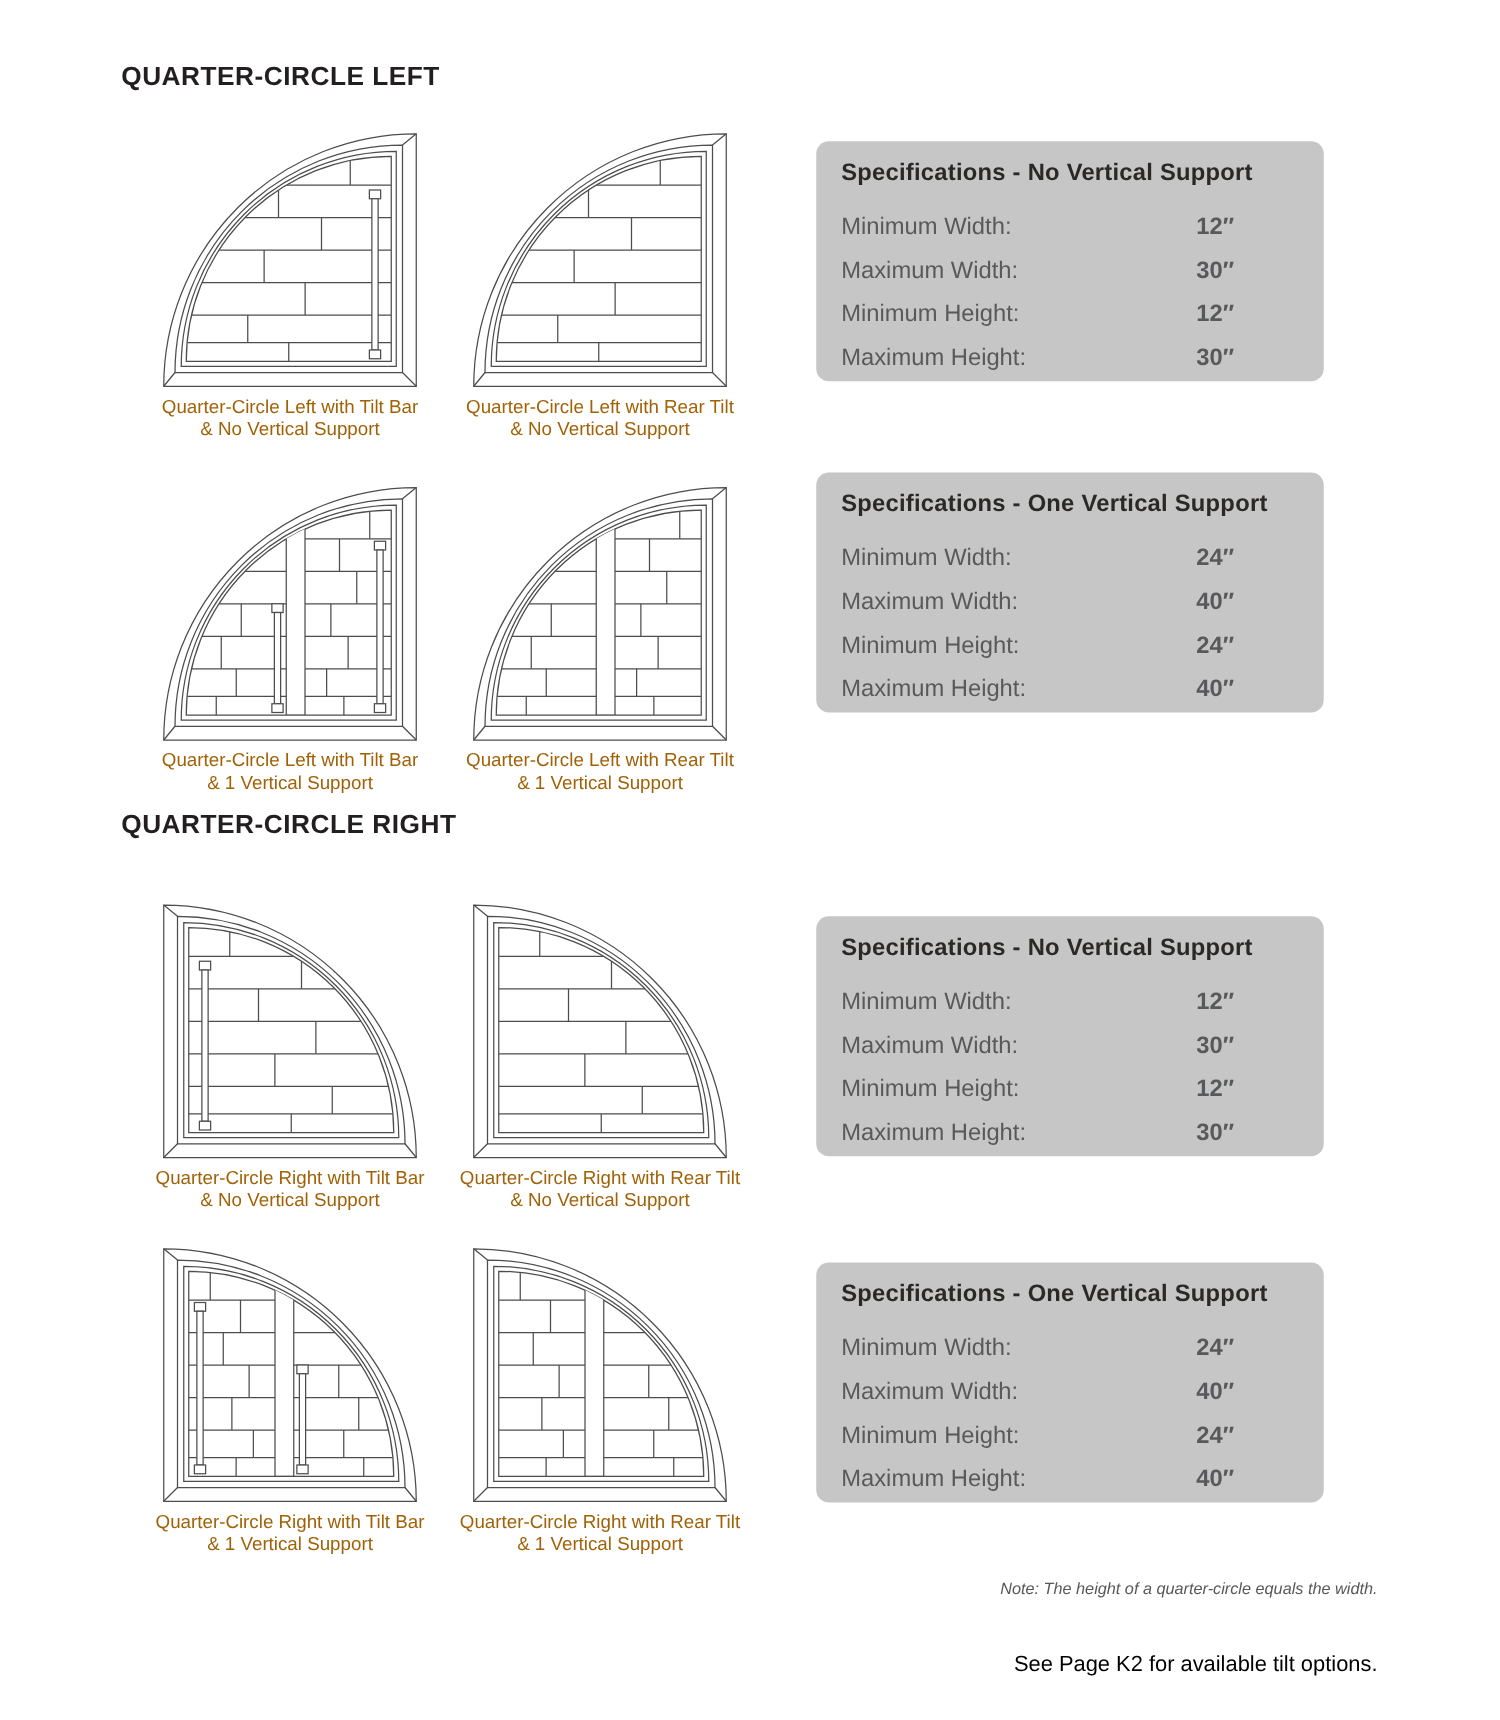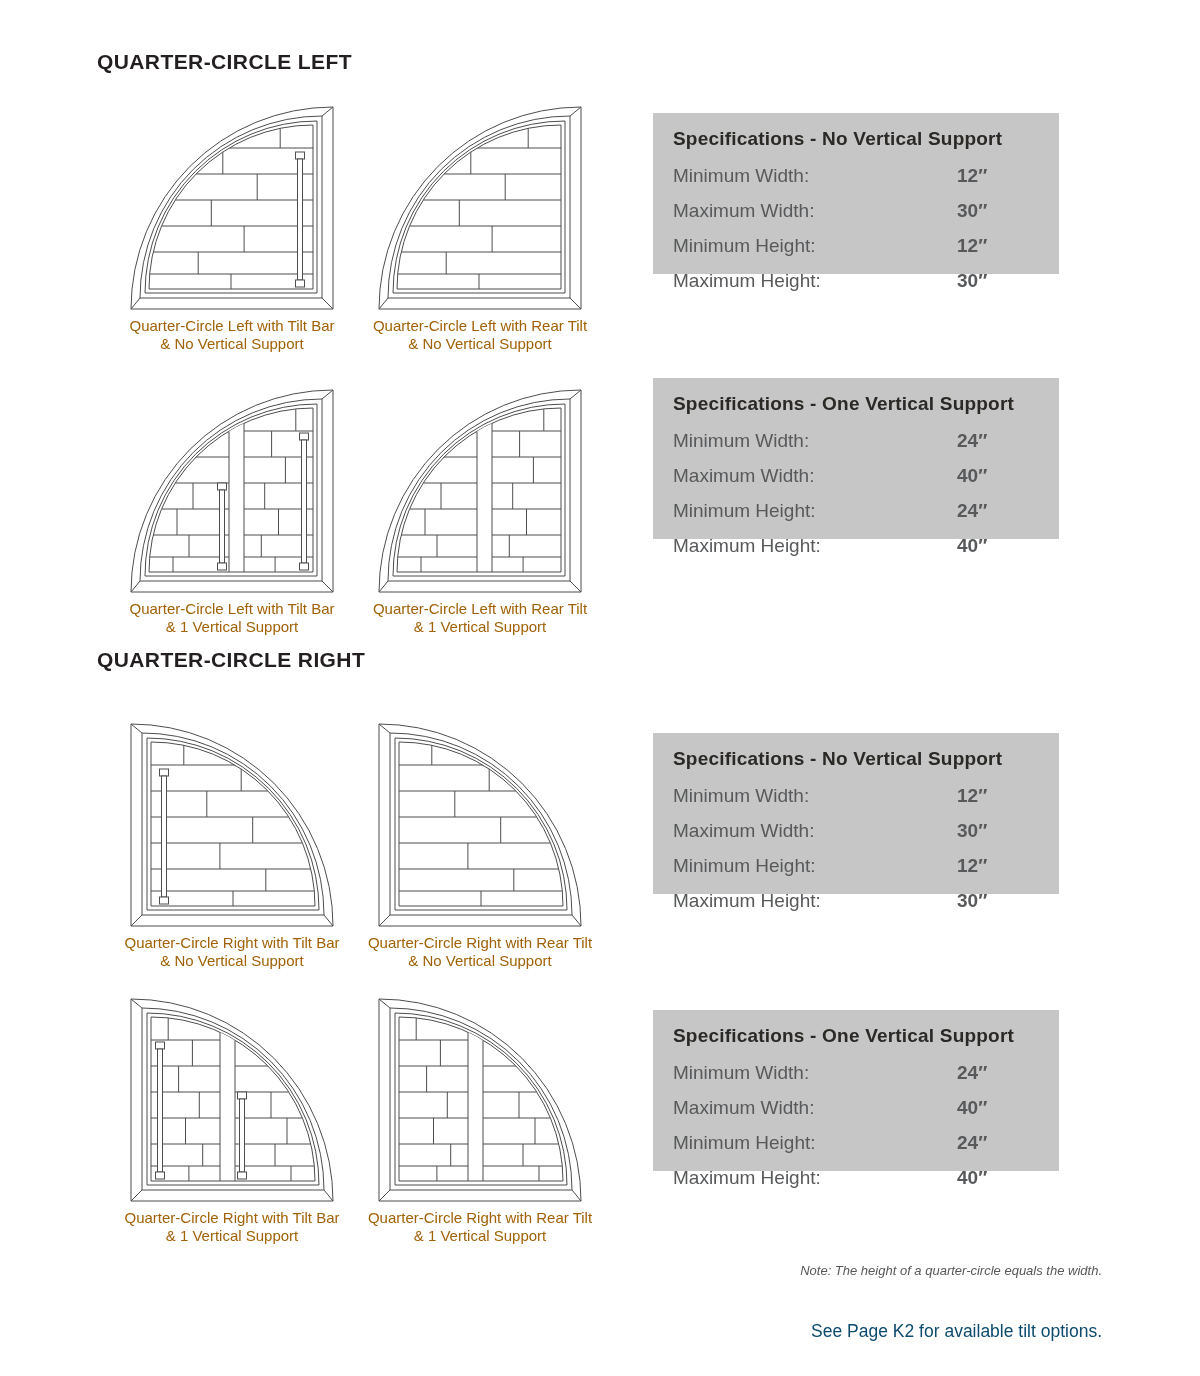--- a/index.html
+++ b/index.html
@@ -12,37 +12,37 @@
   }
 
   .diagram{position:absolute;width:212px;}
   .diagram .art{width:212px;height:212px;}
   .diagram .caption{
     width:300px;margin:5px 0 0 -44px;text-align:center;
     font-size:15px;line-height:1.22;color:#a16207;
   }
 
   .spec-box{
-    position:absolute;width:406px;height:161px;background:#c6c6c6;
-    box-sizing:border-box;padding:15px 20px 0 20px;
+    position:absolute;width:406px;height:192px;background:#c6c6c6;
+    box-sizing:border-box;padding:15px 20px 0 20px;border-radius:10px;
   }
   .spec-title{
     margin:0 0 8px 0;font-size:19px;font-weight:bold;color:#2b2926;letter-spacing:.2px;
   }
-  .spec-row{display:flex;align-items:center;height:35px;font-size:19px;color:#58595b;}
+  .spec-row{display:flex;align-items:flex-end;height:35px;font-size:19px;color:#58595b;}
   .spec-label{width:284px;}
   .spec-value{flex:0 0 auto;font-weight:bold;}
 
   .note{
     position:absolute;top:1263px;right:98px;
     font-size:13px;font-style:italic;color:#57585a;white-space:nowrap;
   }
   .pageref{
     position:absolute;top:1321px;right:98px;
-    font-size:17.5px;color:#0c4a6e;white-space:nowrap;
+    font-size:17.5px;color:#000000;white-space:nowrap;
   }
 </style>
 </head>
 <body>
 
 <div class="page">
 
   <h1 class="section-heading" style="top:50px">QUARTER-CIRCLE LEFT</h1>
 
   <div class="diagram" style="left:126px;top:100px">

